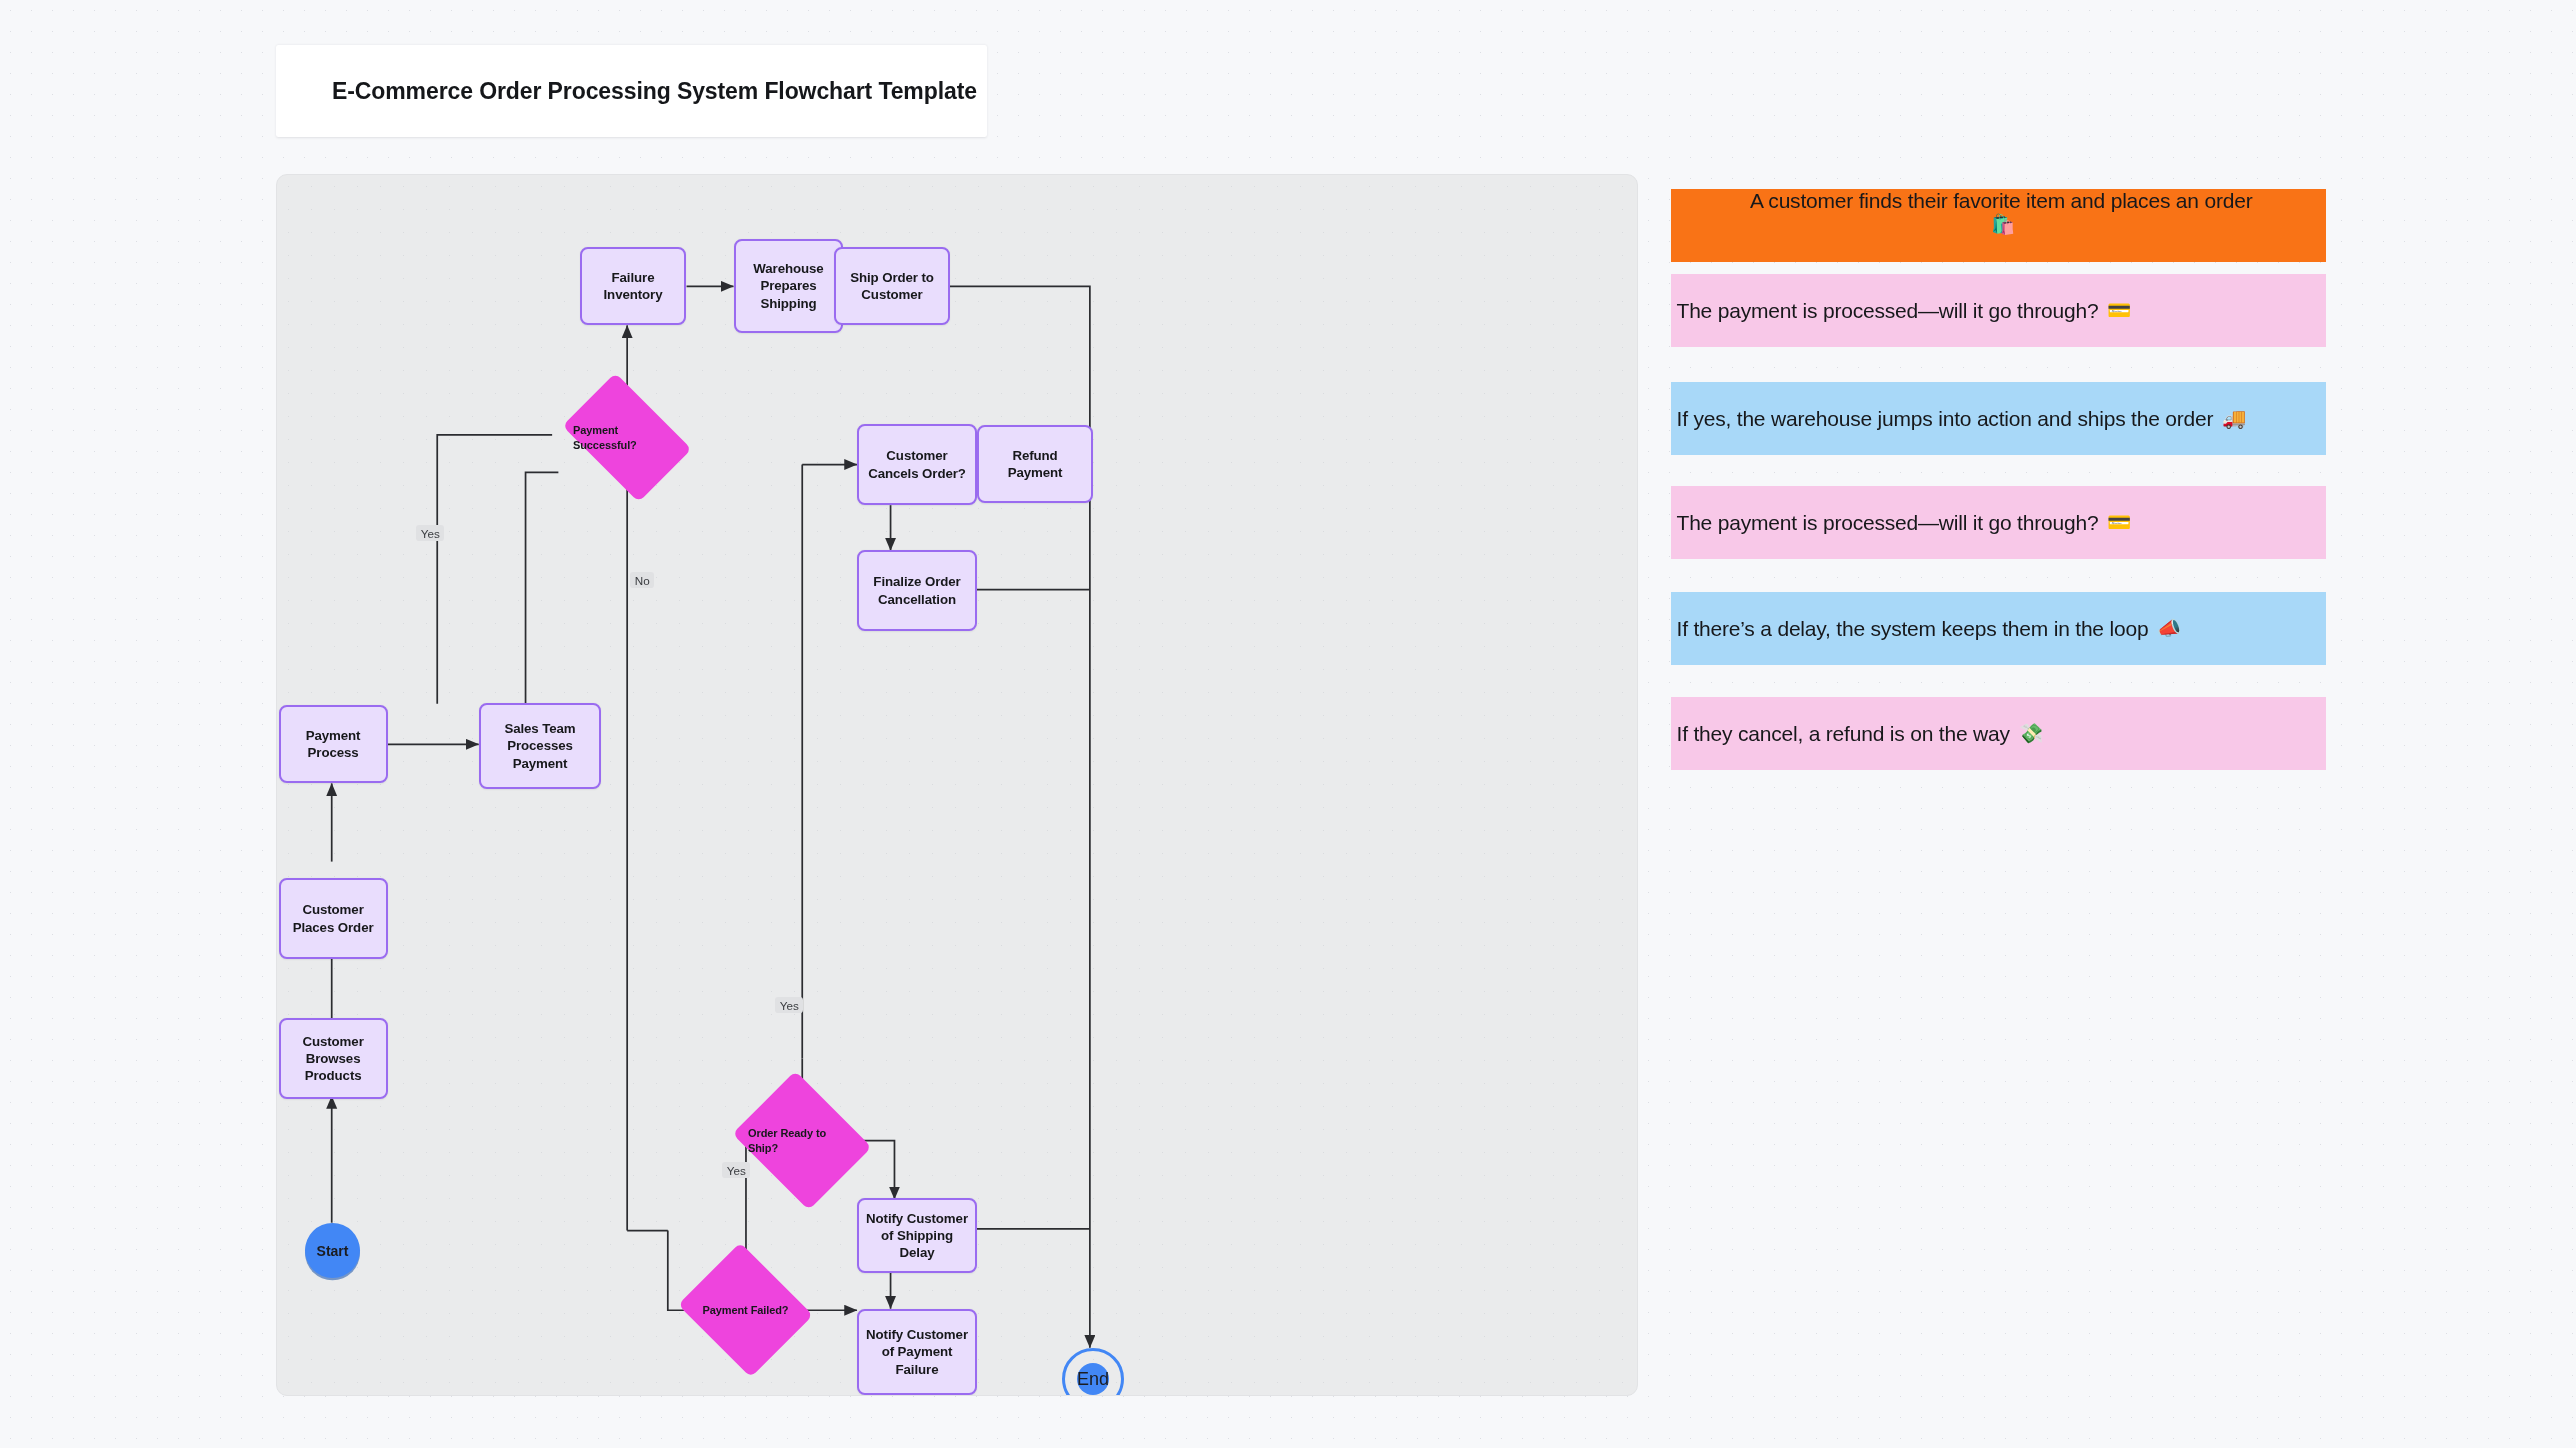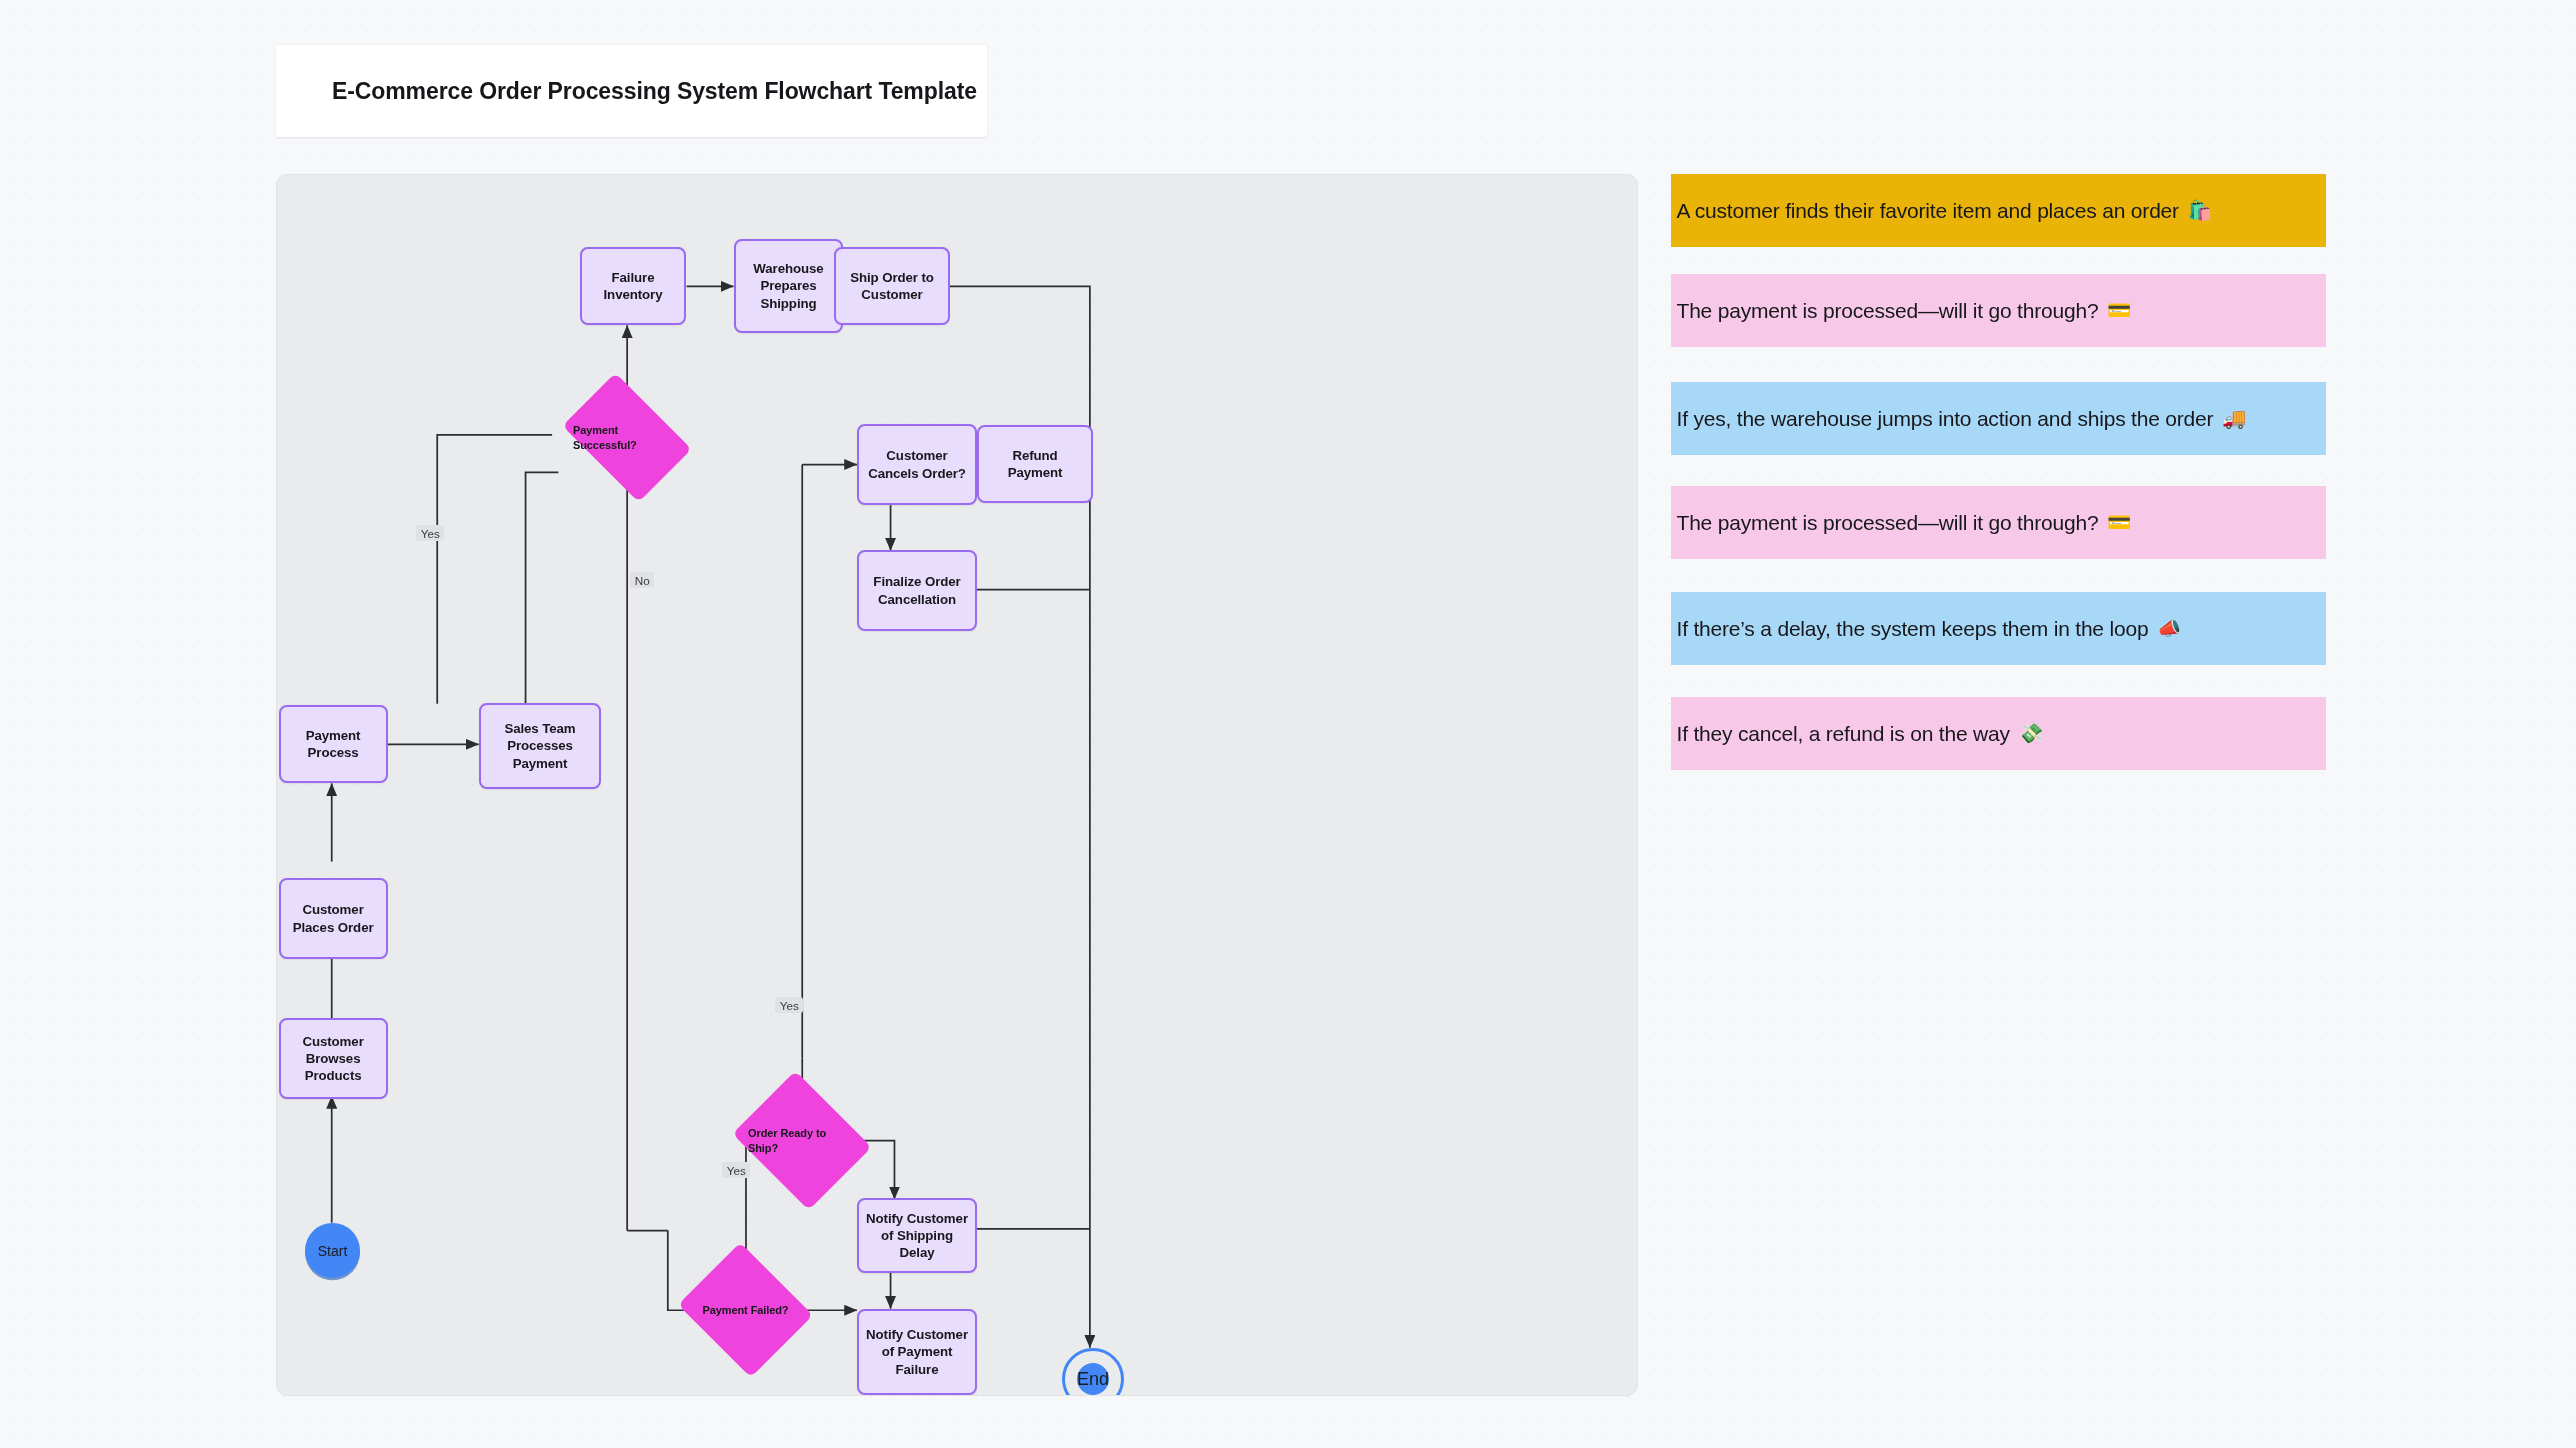--- a/index.html
+++ b/index.html
@@ -57,21 +57,21 @@
     transform:rotate(45deg);border-radius:7px;
   }
   .diamond-label{
     position:absolute;inset:0;display:flex;align-items:center;justify-content:center;
     text-align:left;font-size:11px;font-weight:bold;line-height:1.3;color:#17181b;
     letter-spacing:-0.1px;
   }
   .terminal-start{
     position:absolute;border-radius:50%;background:#4287f5;
     display:flex;align-items:center;justify-content:center;
-    font-size:14px;color:#1b1c1f;font-weight:normal;
+    font-size:14px;color:#1b1c1f;font-weight:bold;
     box-shadow:0 2.3px 0 rgba(20,80,170,.55);
   }
   .terminal-end{
     position:absolute;border-radius:50%;background:transparent;
     border:3.1px solid #4287f5;
     display:flex;align-items:center;justify-content:center;
   }
   .terminal-end .inner{
     width:58%;height:58%;border-radius:50%;background:#4287f5;
     display:flex;align-items:center;justify-content:center;
@@ -233,21 +233,21 @@
     <span class="inner">End</span>
   </div>
 
   <div class="edge-label" style="left:139px;top:350px;">Yes</div>
   <div class="edge-label" style="left:353px;top:397px;">No</div>
   <div class="edge-label" style="left:498px;top:822px;">Yes</div>
   <div class="edge-label" style="left:445px;top:987px;">Yes</div>
 
 </div>
 
-<div class="note" style="top:174px;background:#eab308;">
+<div class="note" style="top:189px;background:#f97316;flex-direction:column;">
   <span class="txt">A customer finds their favorite item and places an order</span>
   <span class="emoji">🛍️</span>
 </div>
 <div class="note" style="top:274px;background:#F8C8E8;">
   <span class="txt">The payment is processed—will it go through?</span>
   <span class="emoji">💳</span>
 </div>
 <div class="note" style="top:382px;background:#A8D8F8;">
   <span class="txt">If yes, the warehouse jumps into action and ships the order</span>
   <span class="emoji">🚚</span>

